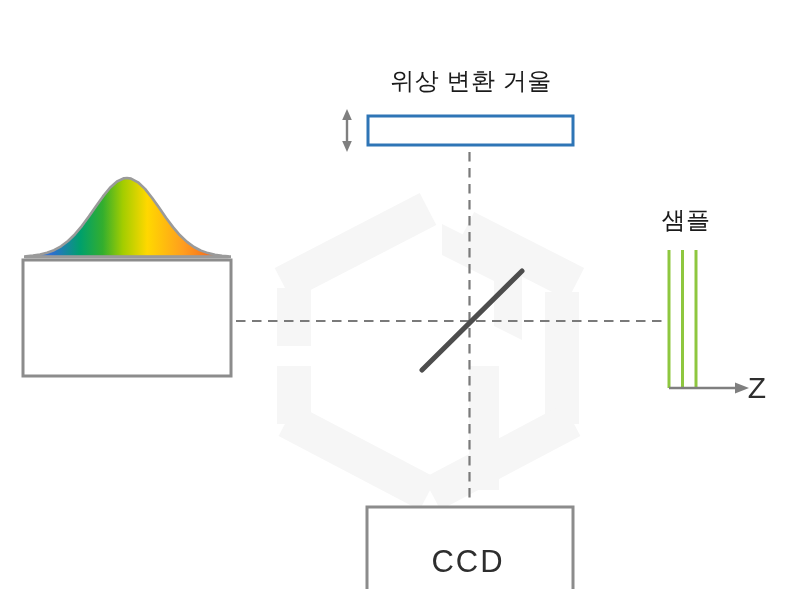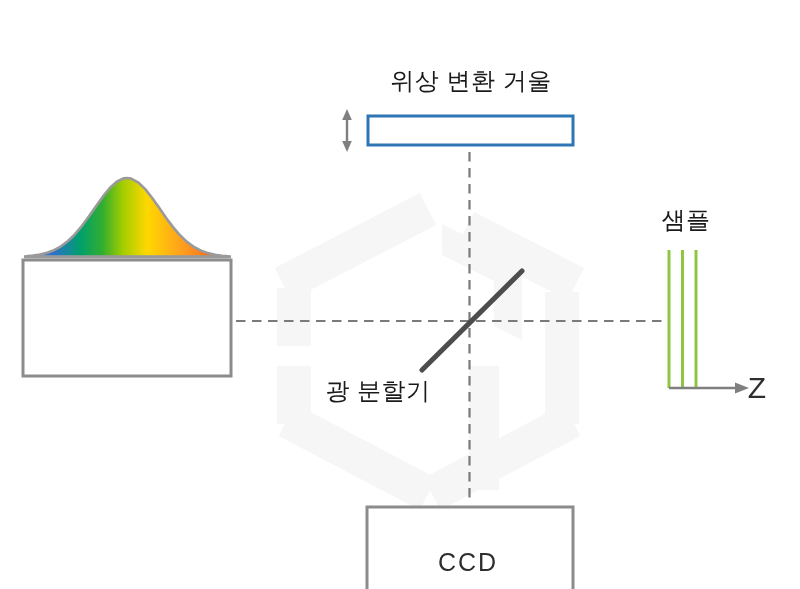--- a/index.html
+++ b/index.html
@@ -33,21 +33,21 @@
   .arrow-head    { fill: var(--arrow); stroke: none; }
 
   .label {
     position: absolute;
     transform: translate(-50%, -50%);
     white-space: nowrap;
     color: var(--text);
     font-size: 24px;
     letter-spacing: 0.5px;
   }
-  .label-ccd { font-size: 25px; color: var(--ccd-text); letter-spacing: 2px; }
+  .label-ccd { font-size: 31px; color: var(--ccd-text); letter-spacing: 2px; }
   .label-z   { font-size: 30px; color: var(--ccd-text); letter-spacing: 0; }
 </style>
 </head>
 <body>
 
 <div id="canvas">
 
   <svg id="diagram-svg" width="800" height="589" viewBox="0 0 800 589">
 
     <defs>
@@ -109,20 +109,19 @@
       <line class="arrow-line" x1="669" y1="340" x2="736" y2="340"></line>
       <polygon class="arrow-head" points="749,340 735,334.5 735,345.5"></polygon>
     </g>
 
     <rect class="outline-box" x="367" y="459" width="206" height="112"></rect>
   </svg>
 
   <div class="label" style="left:471px; top:33px;">위상 변환 거울</div>
 
 
-  <div class="label" style="left:378px; top:343px;">광 분할기</div>
 
   <div class="label" style="left:686px; top:172px;">샘플</div>
 
   <div class="label label-ccd" style="left:468px; top:514px;">CCD</div>
 
   <div class="label label-z" style="left:757px; top:340px;">Z</div>
 </div>
 
 </body></html>

